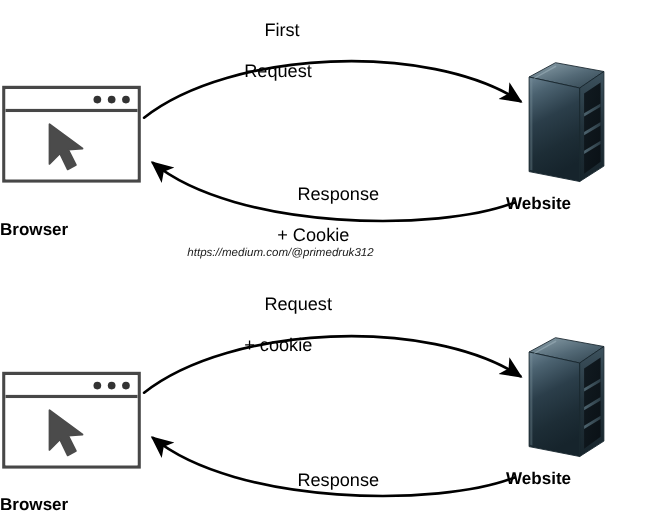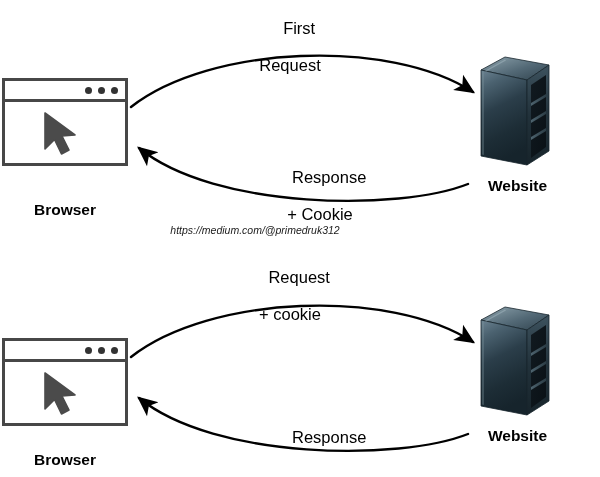--- a/index.html
+++ b/index.html
@@ -63,21 +63,21 @@
   }
   .cursor-svg {
     position: absolute;
     left: 36px;
     top: 9px;
   }
 
   
   .label {
     position: absolute;
-    text-align: center;
+    text-align: left;
     white-space: pre;
     color: #000000;
     line-height: 1.12;
   }
   .label-node {
     font-size: 15.5px;
     font-weight: bold;
   }
   .label-edge {
     font-size: 16.5px;

